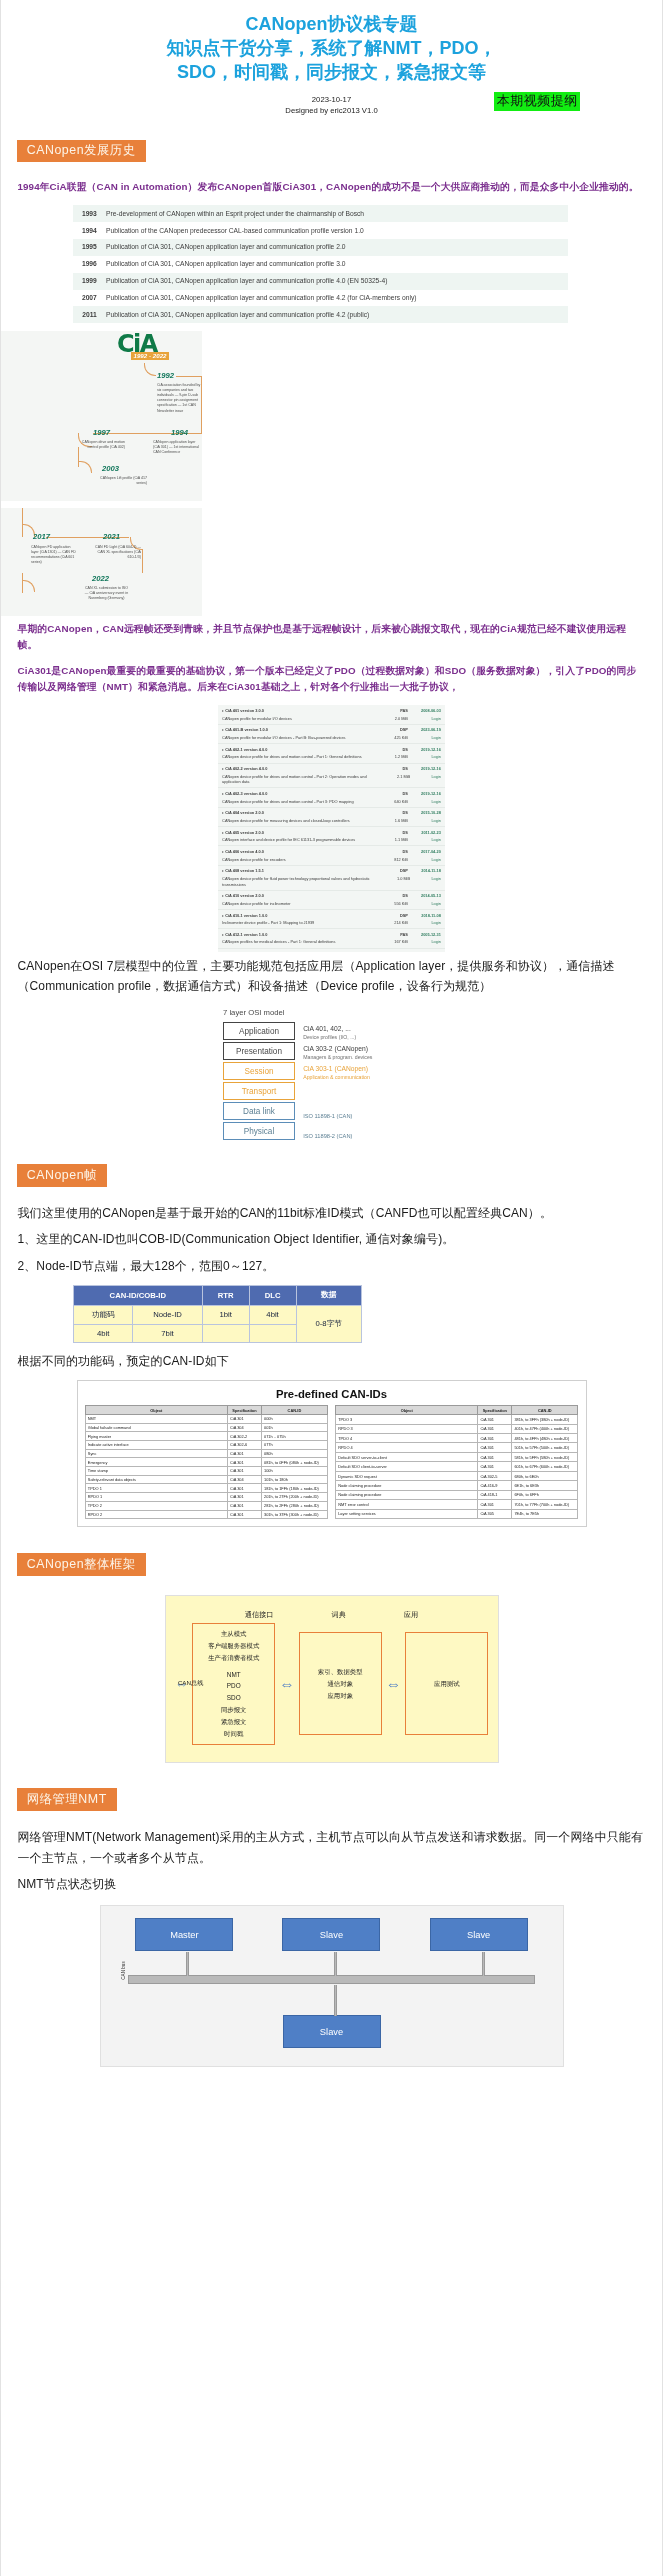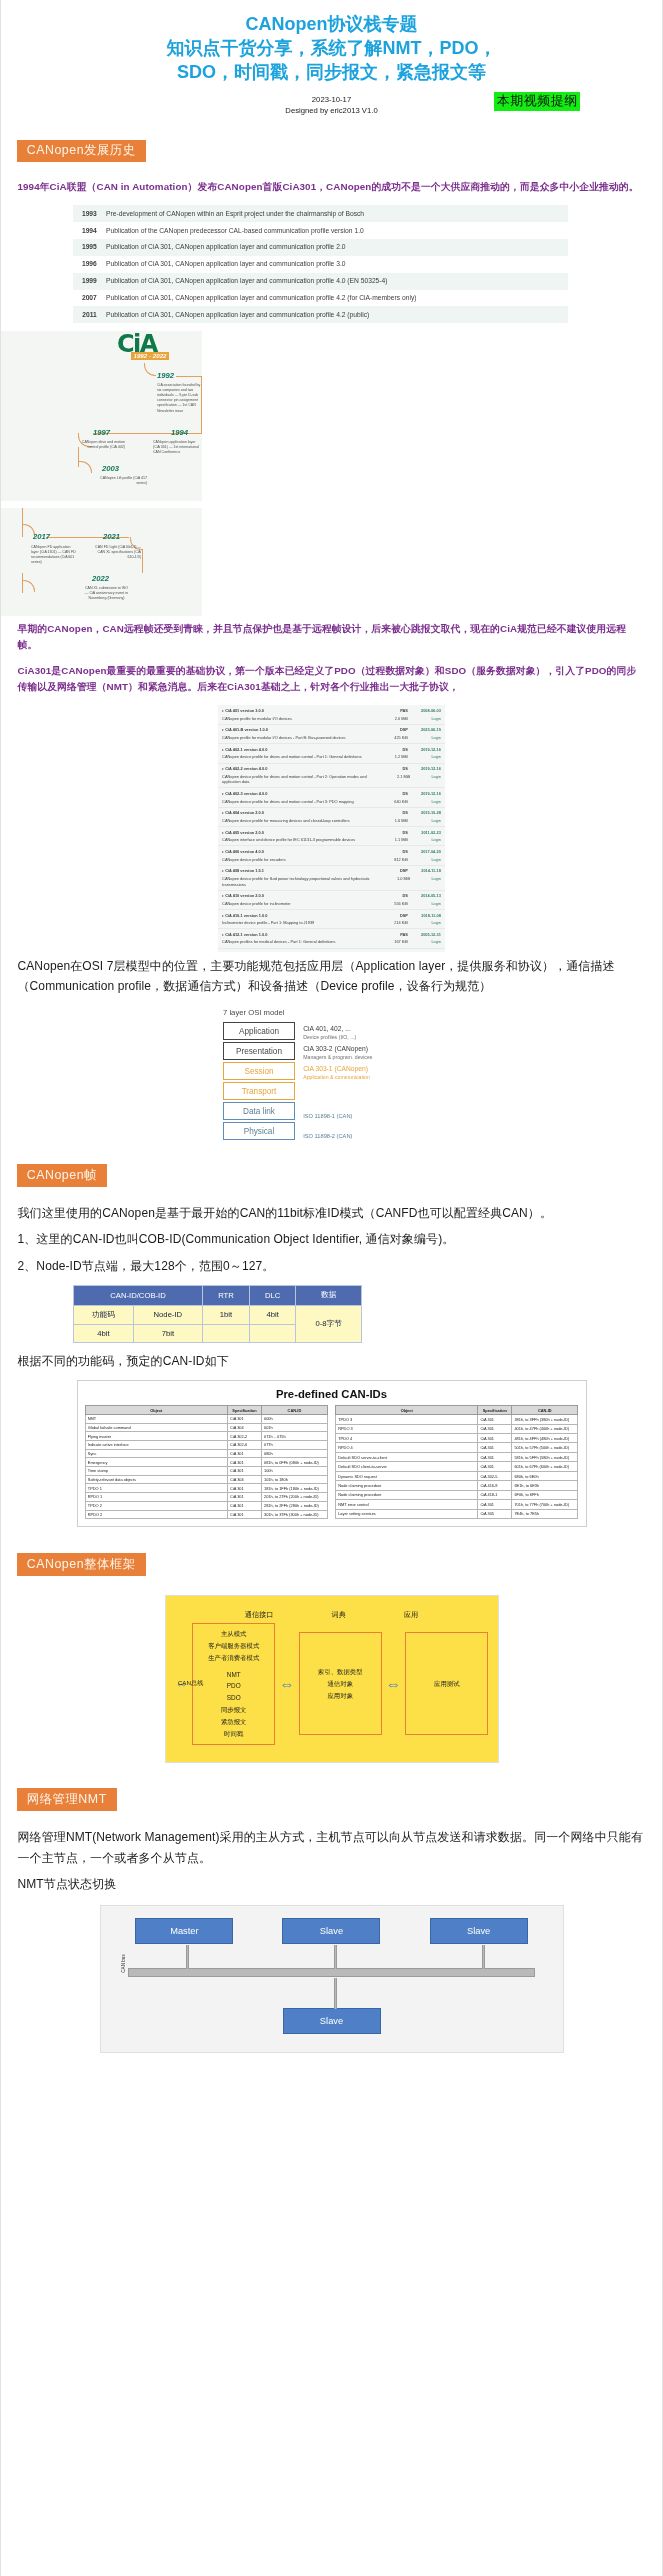--- a/index.html
+++ b/index.html
@@ -157,21 +157,21 @@
   .osi-note.small { font-size:5.7px; color:#5b7f93; }
 
   
   .canid-table {
     border-collapse:collapse;
     margin:8.2px 0 8.2px 72px;
     width:289px;
     font-size:7.7px;
   }
   .canid-table th {
-    background:#4f6bb0; color:#fff; font-weight:normal;
+    background:#4f6bb0; color:#fff; font-weight:bold;
     border:0.5px solid #b9c4de; padding:4.6px 5.2px; text-align:center;
   }
   .canid-table td {
     background:#fef9c3; color:#15203c; border:0.5px solid #b9c4de;
     padding:4.1px 5.2px; text-align:center;
   }
 
   
   .predef {
     margin:7.2px auto 6.2px auto; width:510px; background:#fff;
@@ -183,21 +183,21 @@
   .pt th {
     background:#d9d9d9; border:0.5px solid #9a9a9a; padding:1.5px 2.1px; text-align:center; font-weight:bold;
   }
   .pt td { border:0.5px solid #b6b6b6; padding:1.3px 2.1px; line-height:1.3; }
   .pt td:nth-child(2) { width:34px; }
   .pt td:nth-child(3) { width:66px; }
 
   
   .frame-wrap { display:flex; justify-content:center; margin:8.2px 0 5.2px 0; }
   .frame-card {
-    width:334px; border:0.5px solid #dfdfdf; background:#fde047;
+    width:334px; border:0.5px solid #dfdfdf; background:#fef9c3;
     padding:13.4px 9.3px 17.5px 9.3px; position:relative;
   }
   .frame-top { display:flex; justify-content:space-around; font-size:7.2px; color:#222; margin-bottom:3.1px; padding:0 41px; }
   .frame-cols { display:flex; align-items:center; justify-content:center; gap:4.1px; }
   .fbox {
     border:1px solid #e8803a; width:93px; min-height:103px;
     display:flex; flex-direction:column; align-items:center; justify-content:center;
     font-size:6.4px; line-height:1.85; color:#222; text-align:center; padding:4.1px;
   }
   .fbox .grp { margin-bottom:5.2px; }
@@ -206,21 +206,21 @@
   .bus-arrow { font-size:13.4px; color:#4f7fc6; }
 
   
   .nmt-wrap { display:flex; justify-content:center; margin:9.3px 0 10.3px 0; }
   .nmt-card {
     width:464px; background:#f3f3f3; border:0.5px solid #e0e0e0;
     padding:12.4px 10.3px 17.5px 10.3px; position:relative;
   }
   .nmt-nodes { display:flex; justify-content:space-around; }
   .node {
-    width:98px; height:26px; background:#4f7fc6; color:#fff;
+    width:98px; height:33px; background:#4f7fc6; color:#fff;
     display:flex; align-items:center; justify-content:center;
     font-size:9.3px; border:0.5px solid #3b66a5;
   }
   .nmt-bus {
     margin:24px 17.5px 0 17.5px; height:9.3px; background:#b9b9b9; border:0.5px solid #9a9a9a;
     position:relative;
   }
   .nmt-drop {
     position:absolute; width:3.1px; background:#b9b9b9; border-left:0.5px solid #9a9a9a; border-right:0.5px solid #9a9a9a;
     top:-24px; height:24px;

